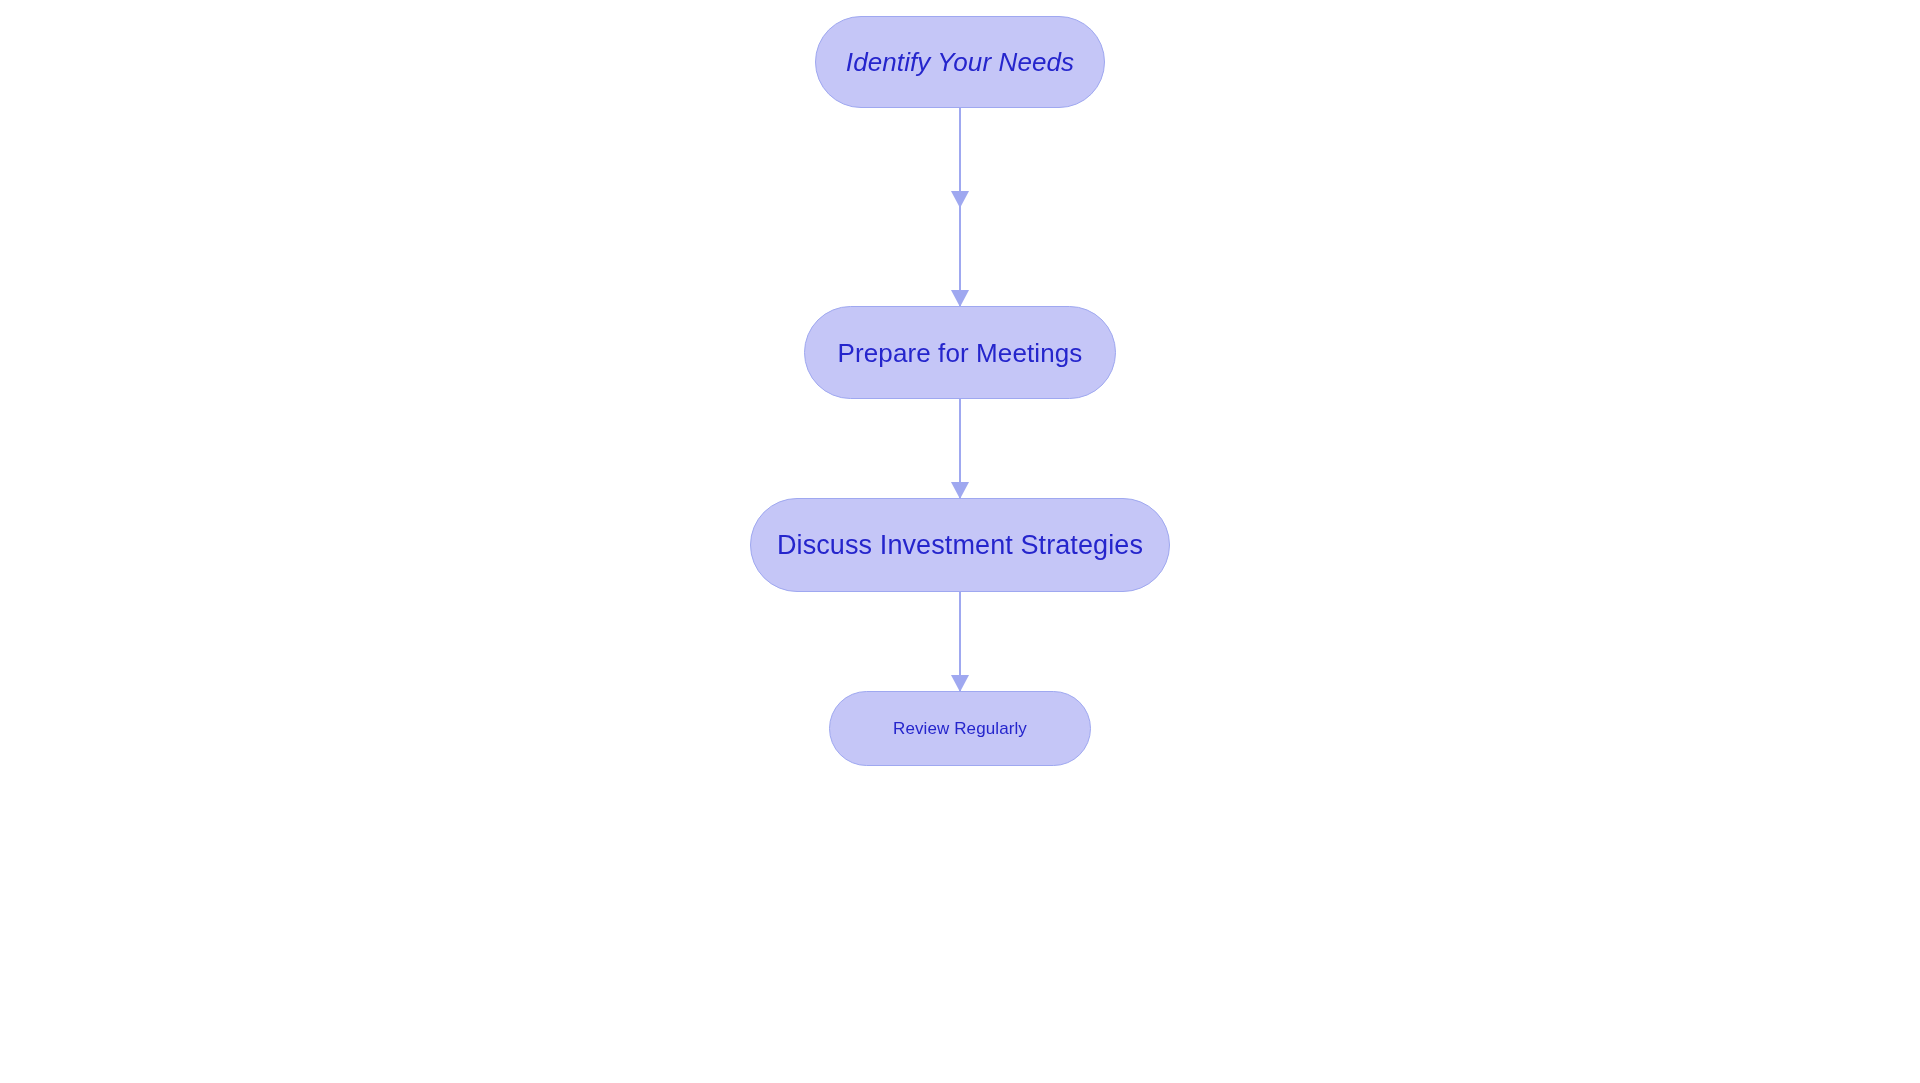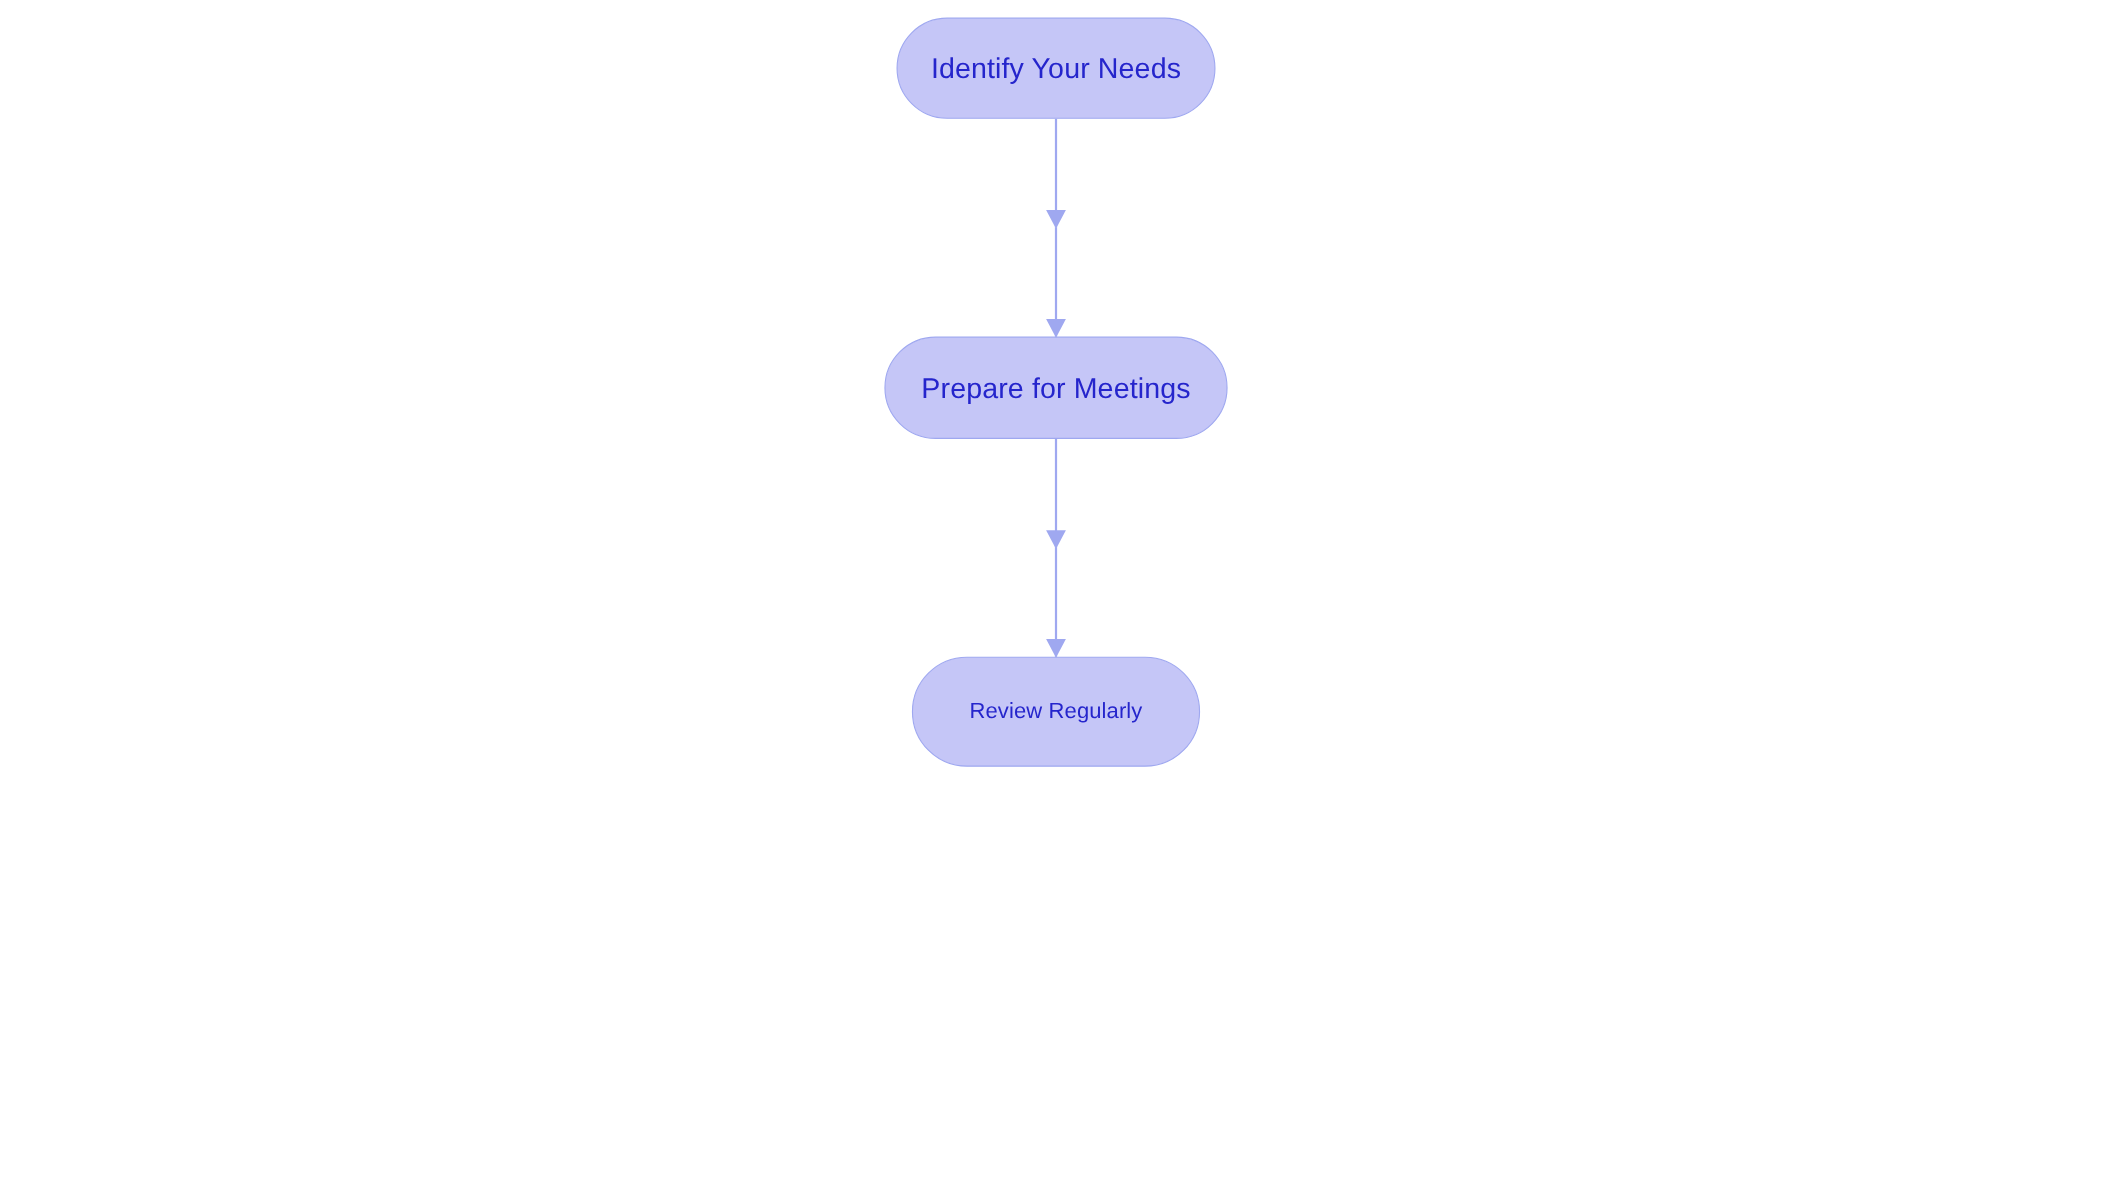--- a/index.html
+++ b/index.html
@@ -49,25 +49,25 @@
     user-select: none;
   }
 
   .node-label {
     display: block;
     line-height: 1;
     padding: 0 4px;
   }
 
   
-  .node-1 { width: 290px; height: 92px;  font-size: 26px; margin-top: 16px; }
+  .node-1 { width: 290px; height: 92px;  font-size: 26px; margin-top: 16px; font-style: italic; }
   .node-2 { width: 358px; height: 94px;  font-size: 27px; }
   .node-3 { width: 312px; height: 93px;  font-size: 26px; }
   .node-4 { width: 420px; height: 94px;  font-size: 27px; }
-  .node-5 { width: 262px; height: 100px;  font-size: 20px; }
+  .node-5 { width: 262px; height: 75px;  font-size: 17px; }
 
   
   .connector {
     position: relative;
     width: 40px;
     height: 99px;
     flex: 0 0 auto;
   }
   .connector .line {
     position: absolute;
@@ -113,20 +113,23 @@
 
     <div class="node node-3">
       <span class="node-label">Prepare for Meetings</span>
     </div>
 
     <div class="connector">
       <div class="line"></div>
       <div class="arrowhead"></div>
     </div>
 
+    <div class="node node-4">
+      <span class="node-label">Discuss Investment Strategies</span>
+    </div>
 
     <div class="connector">
       <div class="line"></div>
       <div class="arrowhead"></div>
     </div>
 
     <div class="node node-5">
       <span class="node-label">Review Regularly</span>
     </div>
 

